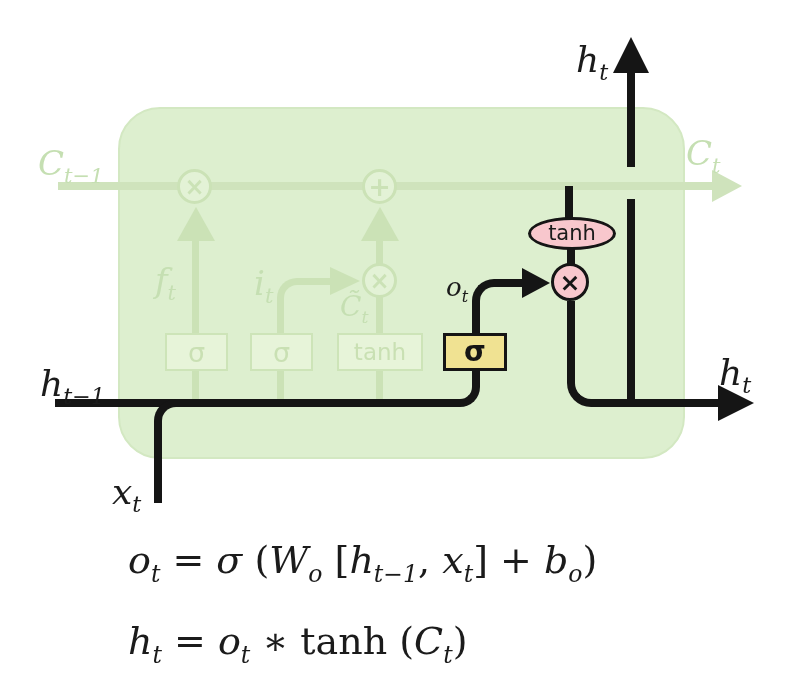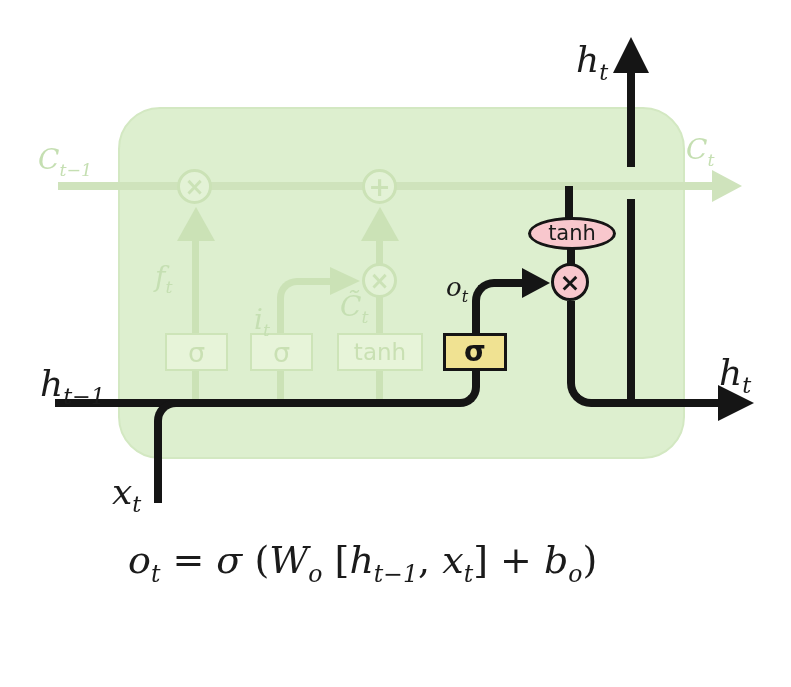--- a/index.html
+++ b/index.html
@@ -14,21 +14,21 @@
   
   .ghost-line{background:#cbe2b6;}
   .cline{left:58px;top:182px;width:654px;height:8px;background:#cfe3bc;}
   .ghost-box{background:#e7f4d9;border:2.5px solid #cde4b8;box-sizing:border-box;
              color:#c9e0b3;display:flex;align-items:center;justify-content:center;
              font-family:"DejaVu Sans", sans-serif;}
   .ghost-circle{width:29px;height:29px;border-radius:50%;background:#e3f2d6;
                 border:3.5px solid #cbe2b6;box-sizing:content-box;color:#cbe2b6;
                 display:flex;align-items:center;justify-content:center;
                 font-family:"DejaVu Sans", sans-serif;font-size:24px;font-weight:600;line-height:1;}
-  .ghost-label{color:#c5dfb2;font-style:italic;font-size:28px;line-height:1;}
+  .ghost-label{color:#c5dfb2;font-style:italic;font-size:34px;line-height:1;}
   .ghost-curve{border-left:7px solid #cbe2b6;border-top:7px solid #cbe2b6;
                border-top-left-radius:20px;box-sizing:border-box;}
   
   .g-arr-up{width:0;height:0;border-left:19px solid transparent;border-right:19px solid transparent;
             border-bottom:34px solid #cbe2b6;}
   .g-arr-right{width:0;height:0;border-top:16px solid transparent;border-bottom:16px solid transparent;
                border-left:30px solid #cfe3bc;}
   .g-arr-right-sm{width:0;height:0;border-top:14px solid transparent;border-bottom:14px solid transparent;
                border-left:30px solid #cbe2b6;}
 
@@ -109,21 +109,21 @@
   <div class="abs ghost-box" style="left:250px;top:333px;width:63px;height:38px;font-size:27px;">
       <span>σ</span>
     </div>
   <div class="abs ghost-box" style="left:337px;top:333px;width:86px;height:38px;font-size:23px;">
       <span>tanh</span>
     </div>
 
   <div class="abs ghost-label" style="left:38px;top:146px;"><span class="mi">C</span><sub class="msub">t−1</sub></div>
   <div class="abs ghost-label" style="left:686px;top:136px;"><span class="mi">C</span><sub class="msub">t</sub></div>
   <div class="abs ghost-label" style="left:155px;top:263px;text-align:right;"><span class="mi">f</span><sub class="msub">t</sub></div>
-  <div class="abs ghost-label" style="left:254px;top:266px;margin-top:40px;"><span class="mi">i</span><sub class="msub">t</sub></div>
+  <div class="abs ghost-label" style="left:254px;top:266px;"><span class="mi">i</span><sub class="msub">t</sub></div>
   <div class="abs ghost-label" style="left:340px;top:293px;font-size:28px;"><span class="mi">C̃</span><sub class="msub">t</sub></div>
 
   <div class="abs ink" style="left:55px;top:399px;width:405px;height:8px;"></div>
 
   <div class="abs ink-curve-tl" style="left:154px;top:399px;width:48px;height:104px;"></div>
 
   <div class="abs ink-curve-br" style="left:440px;top:371px;width:40px;height:36px;"></div>
 
   <div class="abs ink-curve-tl" style="left:472px;top:279px;width:50px;height:54px;"></div>
   <div class="abs k-arr-right-sm" style="left:522px;top:268px;"></div>
@@ -149,14 +149,15 @@
       <span>×</span>
     </div>
 
   <div class="abs ink-label" style="left:40px;top:366px;"><span class="mi">h</span><sub class="msub">t−1</sub></div>
   <div class="abs ink-label" style="left:112px;top:474px;"><span class="mi">x</span><sub class="msub">t</sub></div>
   <div class="abs ink-label" style="left:446px;top:263px;font-size:26px;margin-top:11px;"><span class="mi">o</span><sub class="msub">t</sub></div>
   <div class="abs ink-label" style="left:576px;top:42px;"><span class="mi">h</span><sub class="msub">t</sub></div>
   <div class="abs ink-label" style="left:719px;top:355px;"><span class="mi">h</span><sub class="msub">t</sub></div>
 
   <div class="abs equation" style="left:128px;top:540px;"><span class="mi">o</span><sub class="msub">t</sub><span class="mn"> = </span><span class="mi">σ</span><span class="mn"> (</span><span class="mi">W</span><sub class="msub">o</sub><span class="mn"> [</span><span class="mi">h</span><sub class="msub">t−1</sub><span class="mn">, </span><span class="mi">x</span><sub class="msub">t</sub><span class="mn">]  +  </span><span class="mi">b</span><sub class="msub">o</sub><span class="mn">)</span></div>
+  <div class="abs equation" style="left:128px;top:621px;"><span class="mi">h</span><sub class="msub">t</sub><span class="mn"> = </span><span class="mi">o</span><sub class="msub">t</sub><span class="mn"> ∗ </span><span class="mn">tanh</span><span class="mn"> (</span><span class="mi">C</span><sub class="msub">t</sub><span class="mn">)</span></div>
 
 </div>
 
 </body></html>

